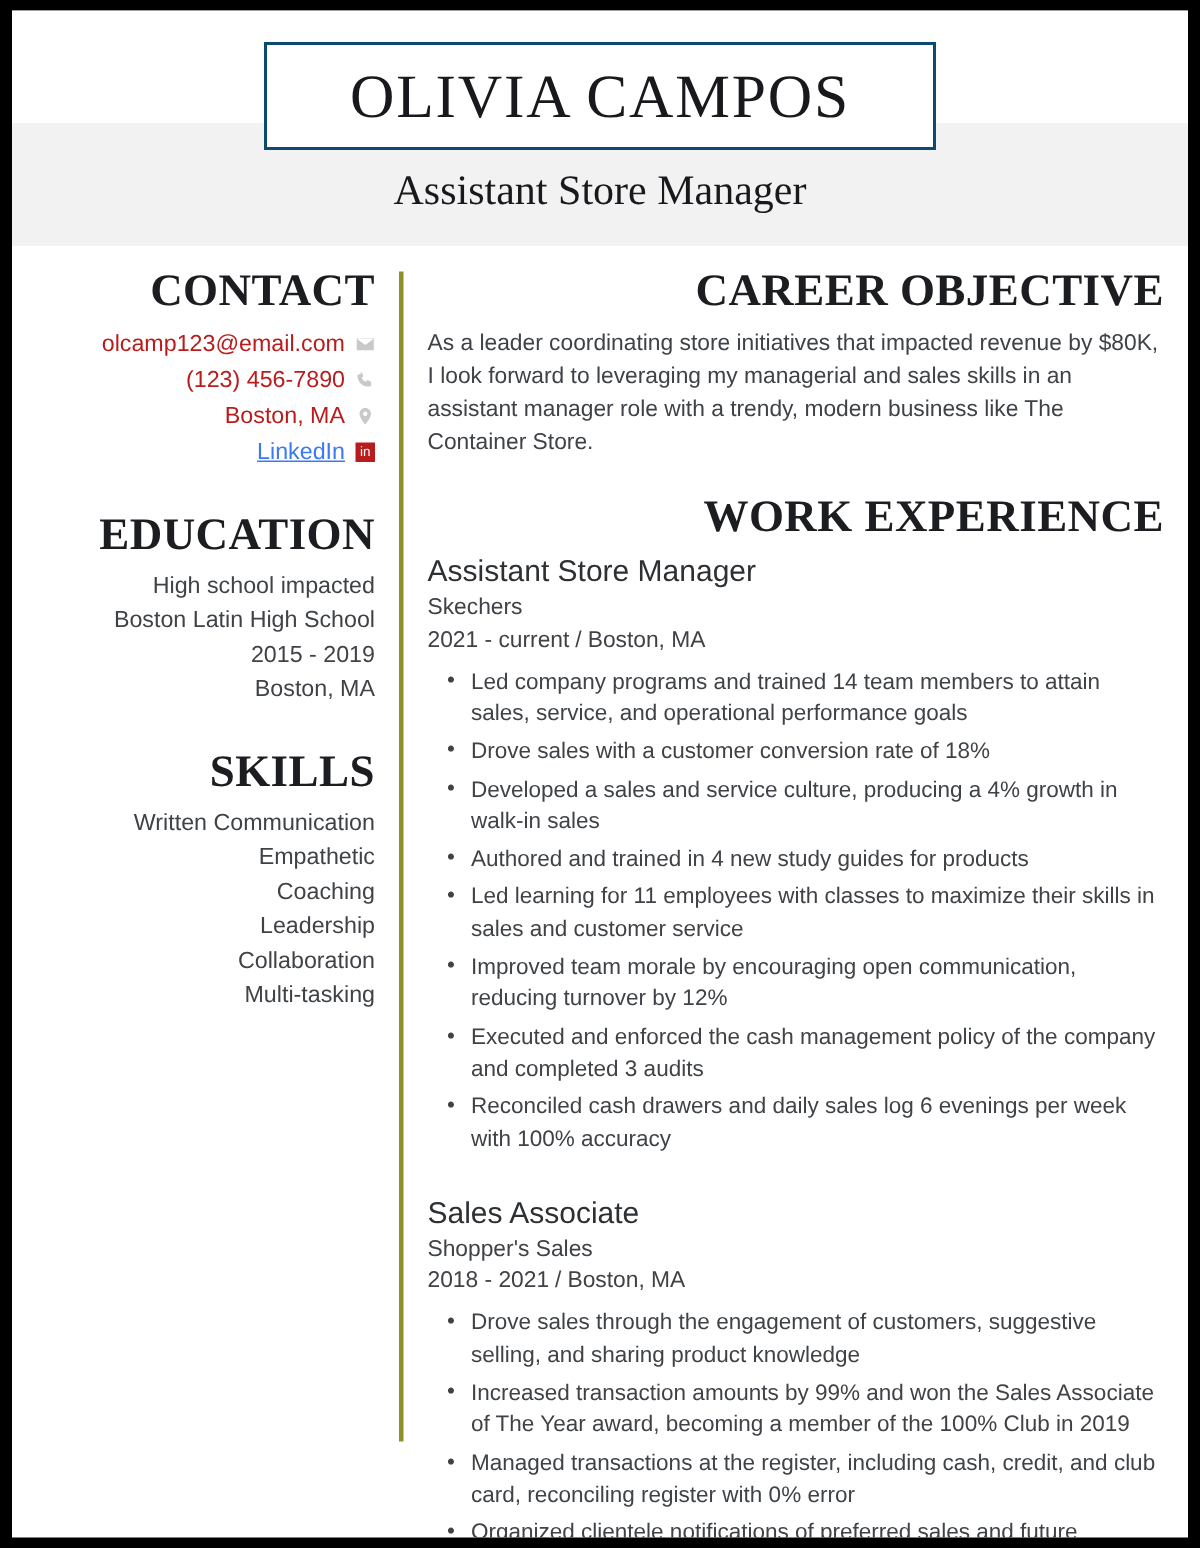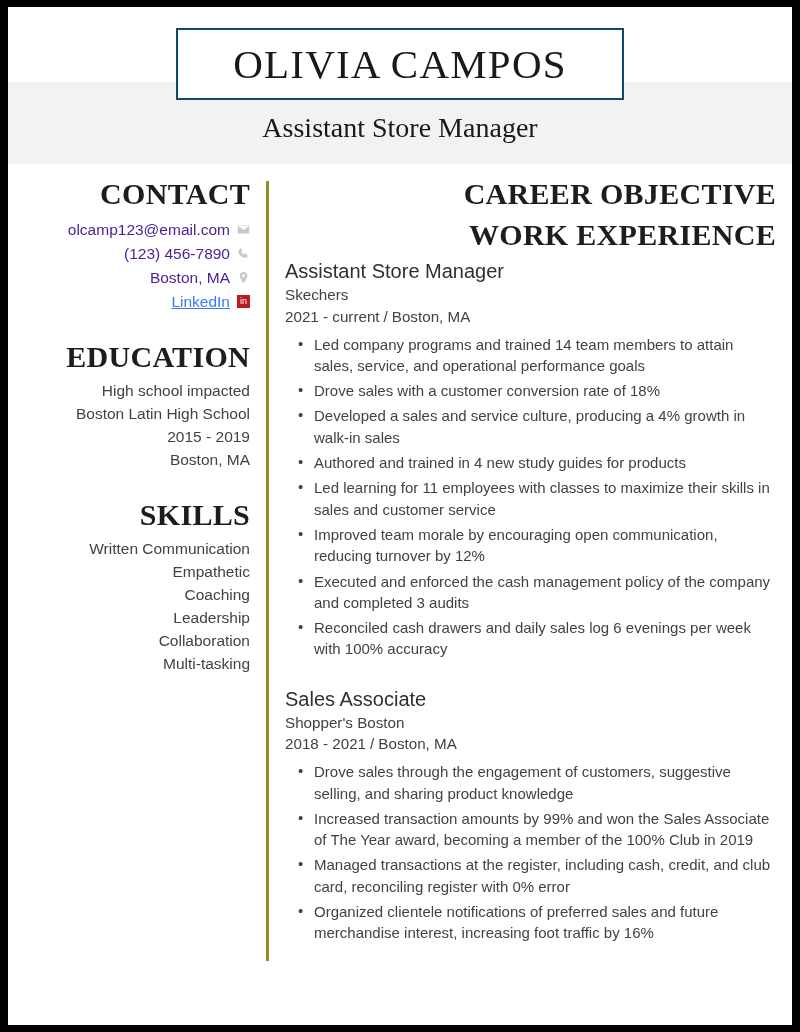--- a/index.html
+++ b/index.html
@@ -128,21 +128,21 @@
   .contact-row {
     display: flex;
     align-items: center;
     justify-content: flex-end;
     gap: 7px;
     line-height: 1.5;
     margin-bottom: 1px;
   }
   .contact-text {
     font-size: 15.5px;
-    color: #4c1d95;
+    color: #b91c1c;
   }
   .contact-text.link {
     color: #3b7af0;
     text-decoration: underline;
   }
   .ico {
     width: 13px;
     height: 13px;
     flex: 0 0 13px;
     display: block;
@@ -280,20 +280,21 @@
       </div>
 
     </div>
 
     <div class="divider"></div>
 
     <div class="col-right">
 
       <div>
         <div class="sec-head right">CAREER OBJECTIVE</div>
+        <p class="objective">As a leader coordinating store initiatives that impacted revenue by $80K, I look forward to leveraging my managerial and sales skills in an assistant manager role with a trendy, modern business like The Container Store.</p>
       </div>
 
       <div>
         <div class="sec-head right">WORK EXPERIENCE</div>
 
         <div class="job">
           <div class="job-role">Assistant Store Manager</div>
           <div class="job-company">Skechers</div>
           <div class="job-meta">
             <span>2021 - current</span><span class="sep">/</span><span>Boston, MA</span>
@@ -307,21 +308,21 @@
           <li>Led learning for 11 employees with classes to maximize their skills in sales and customer service</li>
           <li>Improved team morale by encouraging open communication, reducing turnover by 12%</li>
           <li>Executed and enforced the cash management policy of the company and completed 3 audits</li>
           <li>Reconciled cash drawers and daily sales log 6 evenings per week with 100% accuracy</li>
         </ul>
 
         <div class="section-gap"></div>
 
         <div class="job">
           <div class="job-role">Sales Associate</div>
-          <div class="job-company">Shopper's Boston</div>
+          <div class="job-company">Shopper's Sales</div>
           <div class="job-meta">
             <span>2018 - 2021</span><span class="sep">/</span><span>Boston, MA</span>
           </div>
         </div>
         <ul class="bullets">
           <li>Drove sales through the engagement of customers, suggestive selling, and sharing product knowledge</li>
           <li>Increased transaction amounts by 99% and won the Sales Associate of The Year award, becoming a member of the 100% Club in 2019</li>
           <li>Managed transactions at the register, including cash, credit, and club card, reconciling register with 0% error</li>
           <li>Organized clientele notifications of preferred sales and future merchandise interest, increasing foot traffic by 16%</li>
         </ul>

